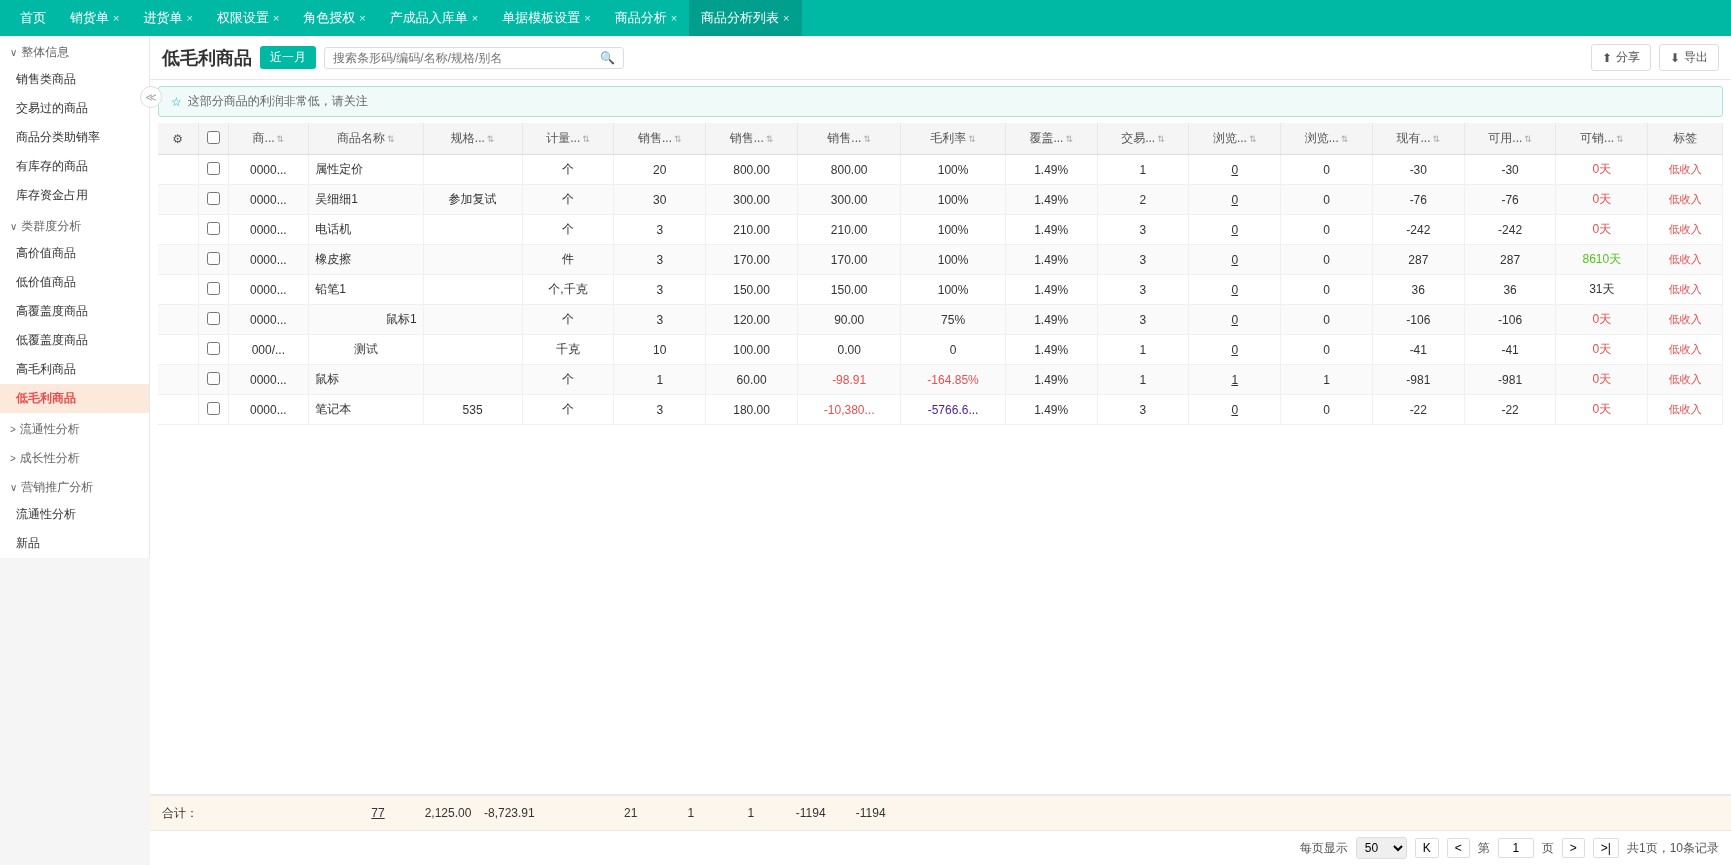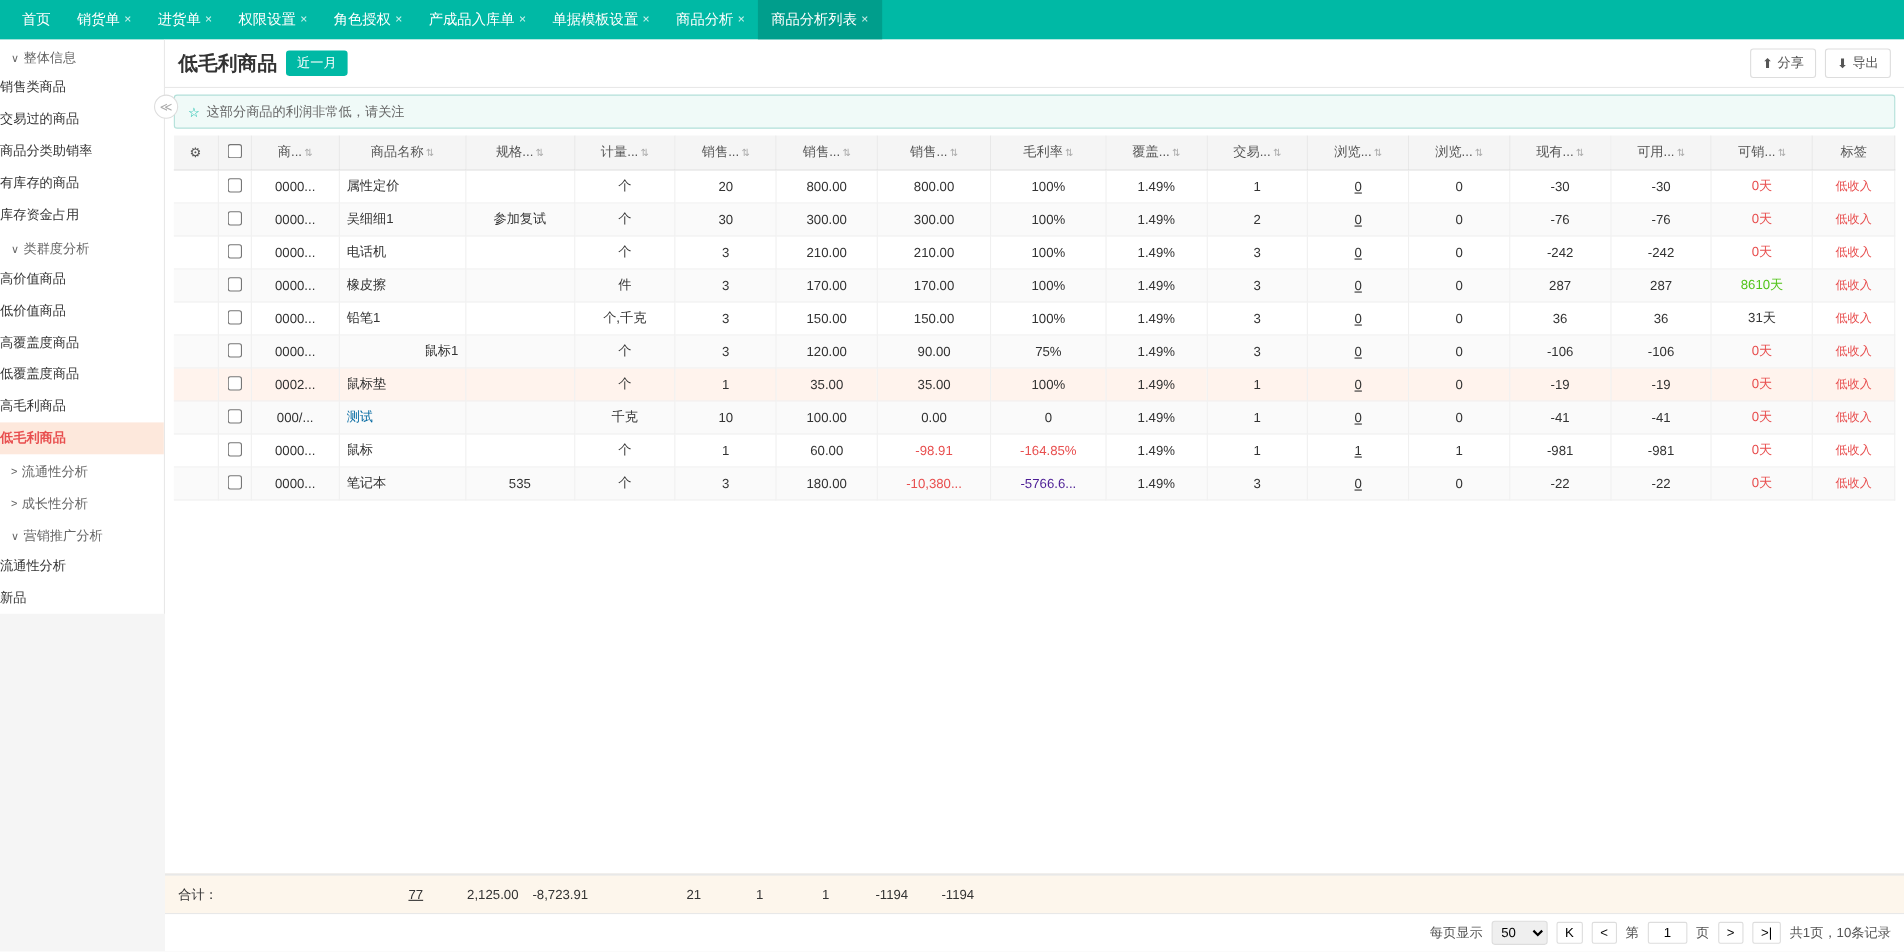--- a/index.html
+++ b/index.html
@@ -48,21 +48,21 @@
     .sidebar-group-title {
       padding: 8px 10px 4px;
       color: #666;
       font-size: 12px;
       display: flex;
       align-items: center;
       gap: 4px;
     }
     .sidebar-group-title .arrow { font-size: 10px; }
     .sidebar-item {
-      padding: 6px 10px 6px 0;
+      padding: 6px 10px 6px 16px;
       cursor: pointer;
       color: #333;
       font-size: 12px;
       white-space: nowrap;
     }
     .sidebar-item.active { background: #fde8dc; color: #e84f4f; font-weight: bold; }
 
     
     .content-area {
       flex: 1;
@@ -367,20 +367,24 @@
     </div>
 
     <div class="sidebar-collapse">≪</div>
   </div>
 
   <div class="content-area">
 
     <div class="page-header">
       <span class="page-title">低毛利商品</span>
       <button class="date-filter-btn">近一月</button>
+      <div class="search-box">
+        <input type="text" placeholder="搜索条形码/编码/名称/规格/别名" style="">
+        <span style="color:#aaa; cursor:pointer;">🔍</span>
+      </div>
       <div class="header-actions">
         <button class="action-btn">
           <span>⬆</span>
           <span>分享</span>
         </button>
         <button class="action-btn">
           <span>⬇</span>
           <span>导出</span>
         </button>
       </div>
@@ -529,45 +533,25 @@
       <td style="">75%</td>
       <td>1.49%</td>
       <td>3</td>
       <td><span class="underline-link">0</span></td>
       <td>0</td>
       <td>-106</td>
       <td>-106</td>
       <td style="color:#e84f4f">0天</td>
       <td class="tag-low-income">低收入</td>
     </tr>
-            <tr class="highlighted">
-      <td></td>
-      <td><input type="checkbox" style=""></td>
-      <td>0002...</td>
-      <td style="text-align:left;cursor:pointer;color:#333;">鼠标垫</td>
-      <td></td>
-      <td>个</td>
-      <td>1</td>
-      <td>35.00</td>
-      <td style="">35.00</td>
-      <td style="">100%</td>
-      <td>1.49%</td>
-      <td>1</td>
-      <td><span class="underline-link">0</span></td>
-      <td>0</td>
-      <td>-19</td>
-      <td>-19</td>
-      <td style="color:#e84f4f">0天</td>
-      <td class="tag-low-income">低收入</td>
-    </tr>
             <tr>
       <td></td>
       <td><input type="checkbox" style=""></td>
       <td>000/...</td>
-      <td style="text-align:left;cursor:pointer;color:#0369a1;">测试</td>
+      <td style="text-align:center;cursor:pointer;color:#404040;">测试</td>
       <td></td>
       <td>千克</td>
       <td>10</td>
       <td>100.00</td>
       <td style="">0.00</td>
       <td style="">0</td>
       <td>1.49%</td>
       <td>1</td>
       <td><span class="underline-link">0</span></td>
       <td>0</td>

